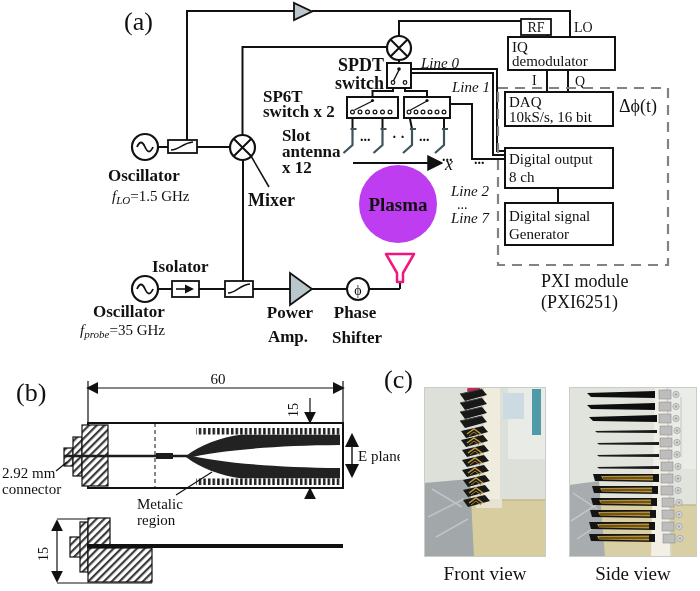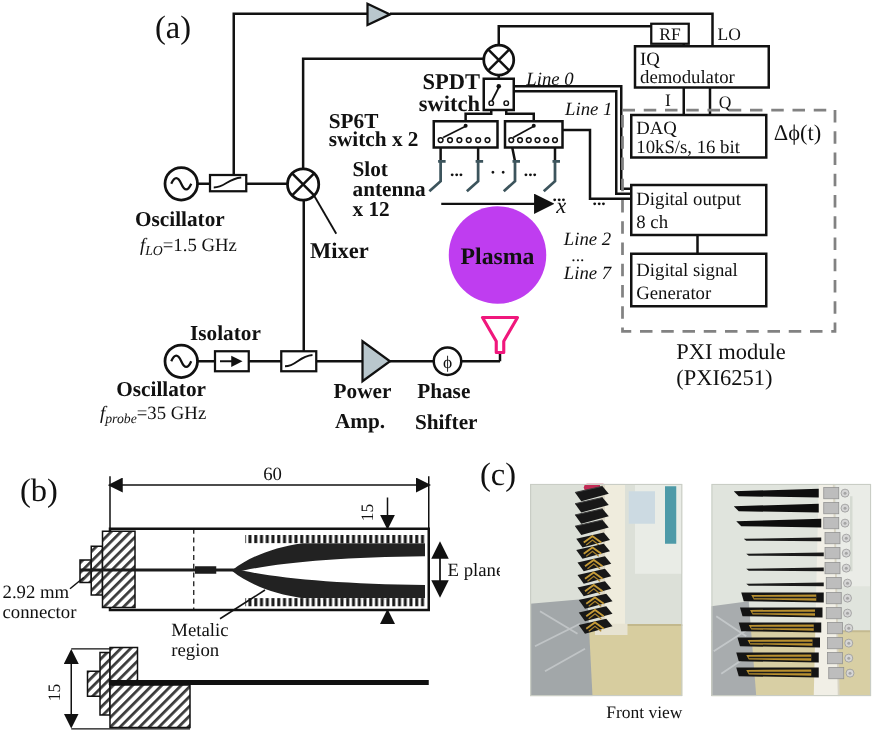--- a/index.html
+++ b/index.html
@@ -2,21 +2,21 @@
 <html><head>
 <meta charset="utf-8">
 <style>
   html,body{margin:0;padding:0;background:#fff;}
   #fig{position:relative;width:700px;height:591px;background:#fff;overflow:hidden;
        font-family:"Liberation Serif","DejaVu Serif",serif;}
   .abs{position:absolute;}
   svg text{font-family:"Liberation Serif","DejaVu Serif",serif;fill:#111;}
   .bold{font-weight:bold;}
   .it{font-style:italic;}
-  .caption{font-size:14px;color:#111;text-align:right;}
+  .caption{font-size:19px;color:#111;text-align:center;}
   .panel-tag{font-size:26px;color:#111;}
 </style>
 </head>
 <body>
 
 <div id="fig">
 
 <svg class="abs" style="left:0;top:0" width="700" height="365" viewBox="0 0 700 365">
   <defs>
     <marker id="mA" markerWidth="9" markerHeight="9" viewBox="0 0 10 10" refX="8.5" refY="5" orient="auto-start-reverse">
@@ -356,15 +356,16 @@
         <use href="#sv-bc" x="4" y="87"></use>
         <use href="#sv-bc" x="3" y="99"></use>
     <use href="#sv-bc" x="2" y="111"></use>
         <use href="#sv-bc" x="1" y="123"></use>
         <use href="#sv-bc" x="0" y="135"></use>
     <use href="#sv-bc" x="0" y="147"></use>
     <rect x="0.5" y="0.5" width="127" height="169" fill="none" stroke="#c9cdc5" stroke-width="1"></rect>
   </svg>
 
   <div class="abs caption" style="left:44px;top:198px;width:122px">Front view</div>
+  <div class="abs caption" style="left:189px;top:198px;width:128px">Side view</div>
 </div>
 
 </div>
 
 </body></html>

